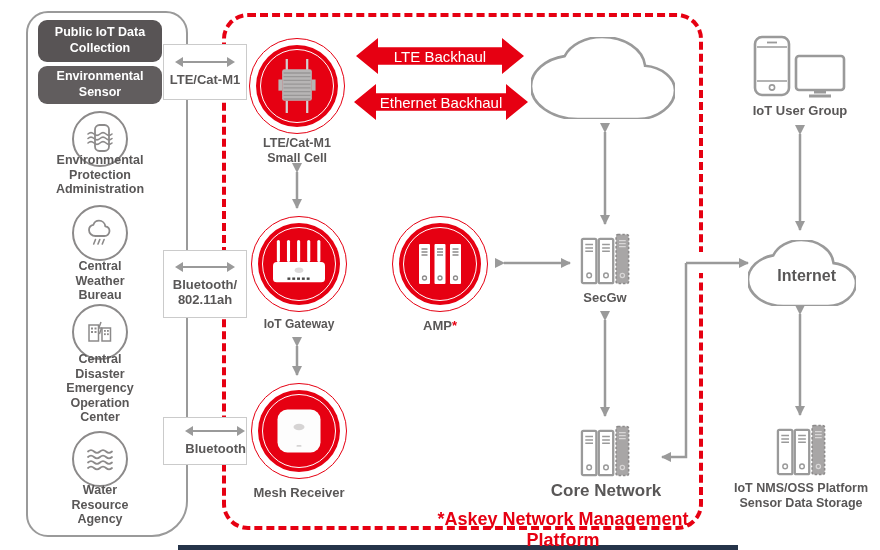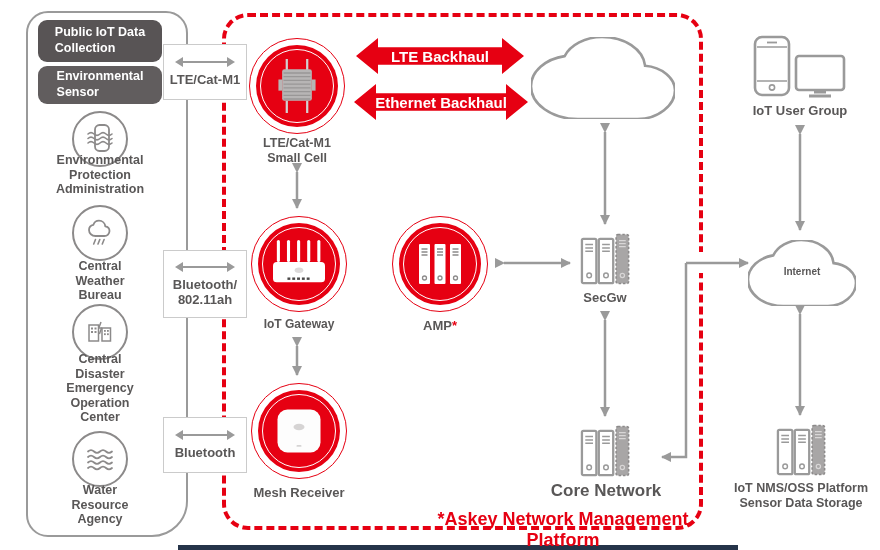--- a/index.html
+++ b/index.html
@@ -4,41 +4,41 @@
 <style>
   html,body{margin:0;padding:0;background:#fff;}
   #canvas{position:relative;width:880px;height:550px;background:#ffffff;overflow:hidden;
           font-family:"Liberation Sans",sans-serif;}
   .abs{position:absolute;}
   
   .panel-left{position:absolute;left:26px;top:11px;width:162px;height:526px;
               border:2.5px solid #9a9a9a;border-radius:22px 22px 36px 22px;box-sizing:border-box;z-index:1;}
   .dark-box{position:absolute;left:38px;width:124px;border-radius:9px;color:#fff;font-weight:700;
             font-size:12.5px;line-height:1.25;display:flex;align-items:center;justify-content:center;
-            text-align:left;white-space:pre-line;z-index:2;}
+            text-align:center;white-space:pre-line;z-index:2;}
   .circle-ic{position:absolute;width:52px;height:52px;border:2px solid #8c8a8a;border-radius:50%;
              background:#fff;display:flex;align-items:center;justify-content:center;z-index:2;}
   .lbl{position:absolute;color:#595757;font-weight:700;text-align:center;white-space:pre-line;
        line-height:1.16;font-size:12.5px;z-index:2;}
   
   .link-box{position:absolute;background:#fff;border:1.5px solid #cbcbcb;box-sizing:border-box;
             display:flex;flex-direction:column;align-items:center;justify-content:center;gap:5px;z-index:3;}
   .link-box .txt{color:#595757;font-size:13px;font-weight:600;text-align:center;
                  white-space:pre-line;line-height:1.15;}
   
   .red-panel{position:absolute;left:222px;top:13px;width:481px;height:517px;box-sizing:border-box;
              border:4px dashed #e60012;border-radius:26px;z-index:1;}
   
   .node{position:absolute;width:96px;height:96px;box-sizing:border-box;border:1.5px solid #e60012;
         border-radius:50%;background:#fff;z-index:2;}
   .node .disc{position:absolute;inset:6px;background:#e60012;border-radius:50%;
               display:flex;align-items:center;justify-content:center;}
   .node .disc::after{content:'';position:absolute;inset:4px;border:1.5px solid #fff;border-radius:50%;}
   
-  .block-arrow{position:absolute;background:#e60012;color:#fff;font-weight:700;font-size:15px;
+  .block-arrow{position:absolute;background:#e60012;color:#fff;font-weight:400;font-size:15px;
                display:flex;align-items:center;justify-content:center;z-index:2;
                clip-path:polygon(0 50%,22px 0,22px 26%,calc(100% - 22px) 26%,calc(100% - 22px) 0,
                100% 50%,calc(100% - 22px) 100%,calc(100% - 22px) 74%,22px 74%,22px 100%);}
   .cloud-txt{position:absolute;color:#595757;font-weight:600;font-size:12.5px;text-align:center;
              white-space:pre-line;line-height:1.2;z-index:2;}
   .footnote{position:absolute;left:408px;top:509px;width:310px;text-align:center;color:#e60012;
             font-weight:700;font-size:18px;z-index:2;}
   .square-port{position:absolute;left:694px;top:252px;width:19px;height:21px;background:#fff;z-index:2;}
   .overlay{position:absolute;left:0;top:0;z-index:4;pointer-events:none;}
   .bottom-bar{position:absolute;left:178px;top:545px;width:560px;height:5px;background:#253449;z-index:1;}
@@ -118,21 +118,21 @@
 
   <div class="link-box" style="left:163px;top:250px;width:84px;height:68px;">
     <svg width="62" height="12" viewBox="0 0 62 12">
       <line x1="8" y1="6" x2="54" y2="6" stroke="#9a9a9a" stroke-width="2"></line>
       <path d="M9,1 L1,6 L9,11 z M53,1 L61,6 L53,11 z" fill="#9a9a9a"></path>
     </svg>
     <div class="txt">Bluetooth/
 802.11ah</div>
   </div>
 
-  <div class="link-box" style="left:163px;top:417px;width:84px;height:56px;">
+  <div class="link-box" style="left:163px;top:417px;width:84px;height:48px;align-items:flex-end;">
     <svg width="62" height="12" viewBox="0 0 62 12">
       <line x1="8" y1="6" x2="54" y2="6" stroke="#9a9a9a" stroke-width="2"></line>
       <path d="M9,1 L1,6 L9,11 z M53,1 L61,6 L53,11 z" fill="#9a9a9a"></path>
     </svg>
     <div class="txt">Bluetooth</div>
   </div>
 
   <div class="red-panel"></div>
 
   <div class="node" style="left:249px;top:38px;">
@@ -251,21 +251,21 @@
     <circle cx="20" cy="53.5" r="2.6" fill="none" stroke="#9a9a9a" stroke-width="1.6"></circle>
     <rect x="44" y="22" width="48" height="34" rx="3" fill="#fff" stroke="#9a9a9a" stroke-width="2.6"></rect>
     <rect x="62" y="56" width="12" height="3.5" fill="#9a9a9a"></rect>
     <rect x="57" y="60.5" width="22" height="3" fill="#9a9a9a"></rect>
   </svg>
   <div class="lbl" style="left:740px;top:103px;width:120px;font-size:13px;">IoT User Group</div>
 
   <svg class="abs" style="left:748px;top:240px;z-index:2;" width="108" height="66" viewBox="0 0 77 60" preserveAspectRatio="none">
     <path d="M25,60 C11,60 0,49 0,36 C0,25 8,16 18,14 C21,6 29,0 38,0 C50,0 60,9 61,21 C70,22 77,30 77,39 C77,50 68,60 57,60 Z" fill="#fff" stroke="#9a9a9a" stroke-width="2.6" vector-effect="non-scaling-stroke"></path>
   </svg>
-  <div class="cloud-txt" style="left:768px;top:266px;width:68px;font-size:10px;">Internet</div>
+  <div class="cloud-txt" style="left:768px;top:266px;width:68px;font-size:16px;text-align:right;">Internet</div>
 
   <svg class="abs" style="left:776px;top:423px;z-index:2;" width="52" height="56" viewBox="0 0 54 58">
     <rect x="37.5" y="2.5" width="13" height="51" rx="2" fill="#a8a6a6" stroke="#8c8a8a" stroke-width="1.6" stroke-dasharray="2.5 2"></rect>
     <path d="M40.5,9 h7 M40.5,12 h7 M40.5,15 h7" stroke="#d8d6d6" stroke-width="1.3"></path>
     <circle cx="44" cy="45" r="2.2" fill="none" stroke="#d8d6d6" stroke-width="1.3"></circle>
     <rect x="2" y="7" width="15" height="46" rx="1.5" fill="#fff" stroke="#9a9a9a" stroke-width="2.4"></rect>
     <path d="M5.5,13 h8 M5.5,16.5 h8 M5.5,20 h8" stroke="#9a9a9a" stroke-width="1.5"></path>
     <circle cx="9.5" cy="45" r="2.4" fill="none" stroke="#9a9a9a" stroke-width="1.5"></circle>
     <rect x="19.5" y="7" width="15" height="46" rx="1.5" fill="#fff" stroke="#9a9a9a" stroke-width="2.4"></rect>
     <path d="M23,13 h8 M23,16.5 h8 M23,20 h8" stroke="#9a9a9a" stroke-width="1.5"></path>

